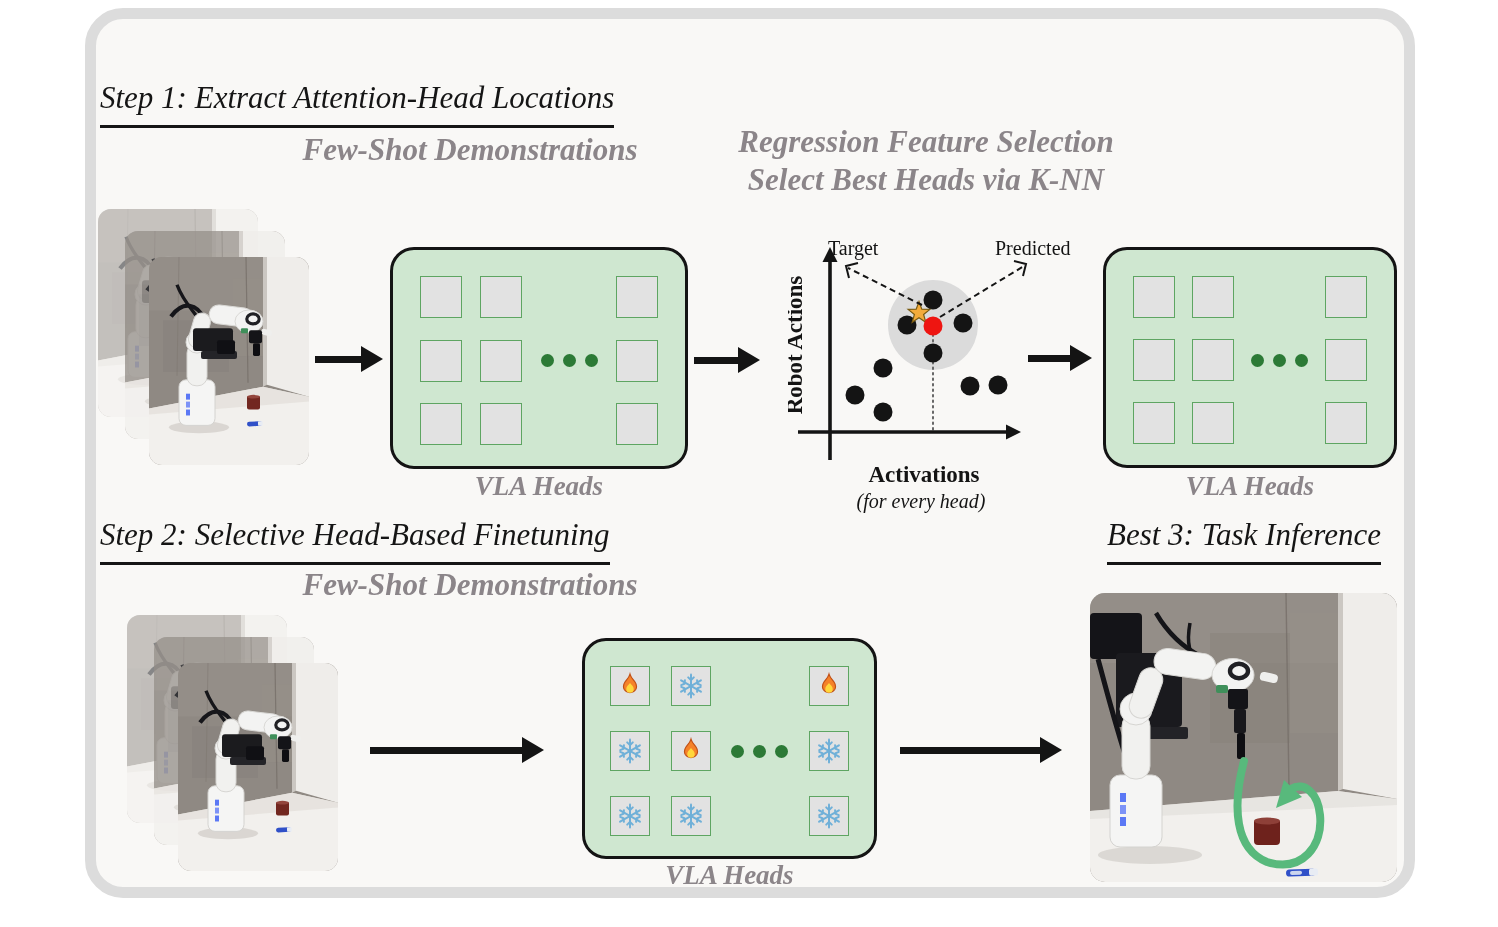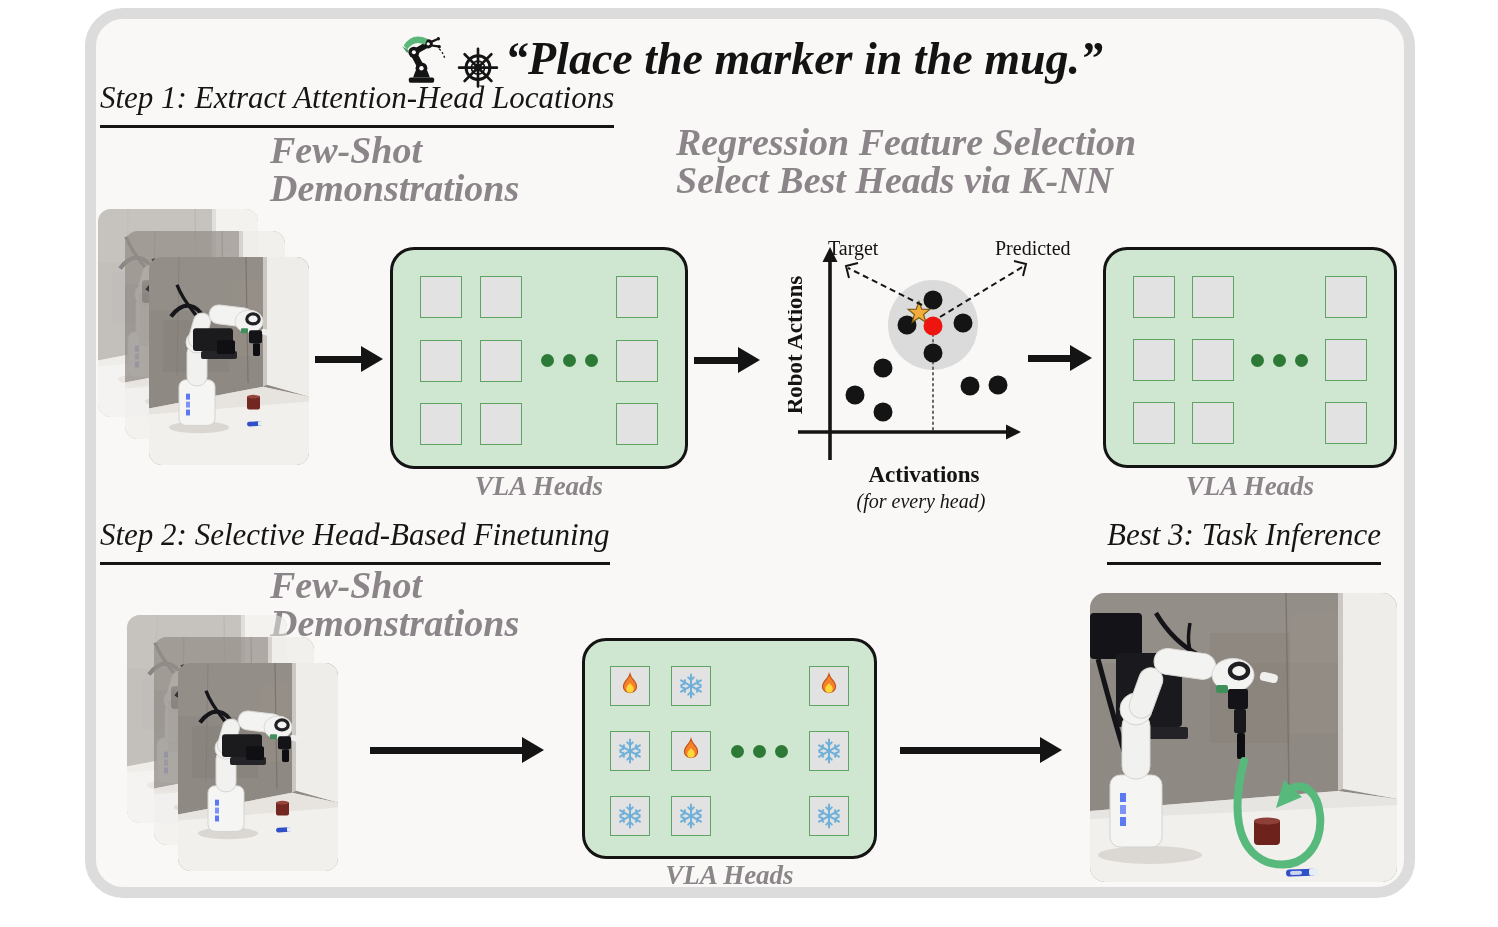--- a/index.html
+++ b/index.html
@@ -19,22 +19,22 @@
     align-items:center;justify-content:center;gap:4px;}
   .title-text{font-weight:bold;font-style:italic;font-size:46px;color:#131313;line-height:1;
     padding-bottom:4px;}
   .logo-arm{width:54px;height:58px;margin-top:-4px;}
   .logo-helm{width:46px;height:46px;margin-top:10px;}
 
   
   .abs{position:absolute;}
   .heading{display:inline-block;font-weight:normal;font-style:italic;font-size:31px;color:var(--ink);
     border-bottom:3px solid var(--ink);padding-bottom:10px;line-height:1.1;}
-  .sub{font-weight:bold;font-style:italic;font-size:38px;color:var(--text-gray);
-    text-align:left;line-height:38px;}
+  .sub{font-weight:bold;font-style:italic;font-size:31px;color:var(--text-gray);
+    text-align:center;line-height:38px;}
   .vla-label{font-weight:bold;font-style:italic;font-size:27px;color:var(--text-gray);
     text-align:center;line-height:24px;}
 
   
   .arrow{position:absolute;display:flex;align-items:center;height:26px;}
   .arrow .shaft{flex:1;height:7px;background:#141414;}
   .arrow .head{width:0;height:0;border-top:13px solid transparent;border-bottom:13px solid transparent;
     border-left:22px solid #141414;}
 
   
@@ -207,29 +207,20 @@
       </g>
       <path d="M154 168 C142 214 145 256 177 269 C213 280 233 252 230 222 C228 200 214 188 201 196" stroke="var(--trajectory-green,#58b97c)" stroke-width="8" fill="none" stroke-linecap="round"></path>
       <polygon points="186,215 212,204 194,187" fill="var(--trajectory-green,#58b97c)"></polygon>
     </symbol>
   </defs>
 </svg>
 
 <div class="canvas">
   <div class="frame">
 
-    <div class="title-row">
-      <svg class="logo-arm">
-          <use href="#icon-robot-arm"></use>
-        </svg>
-      <svg class="logo-helm">
-          <use href="#icon-helm"></use>
-        </svg>
-      <span class="title-text">“Place the marker in the mug.”</span>
-    </div>
 
     <div class="abs" style="left:4px;top:62px;">
       <span class="heading">Step 1: Extract Attention-Head Locations</span>
     </div>
     <div class="abs sub" style="left:174px;top:112px;width:400px;">Few-Shot Demonstrations</div>
     <div class="abs sub" style="left:580px;top:104px;width:500px;">
       <div>Regression Feature Selection</div>
       <div>Select Best Heads via K-NN</div>
     </div>
 

